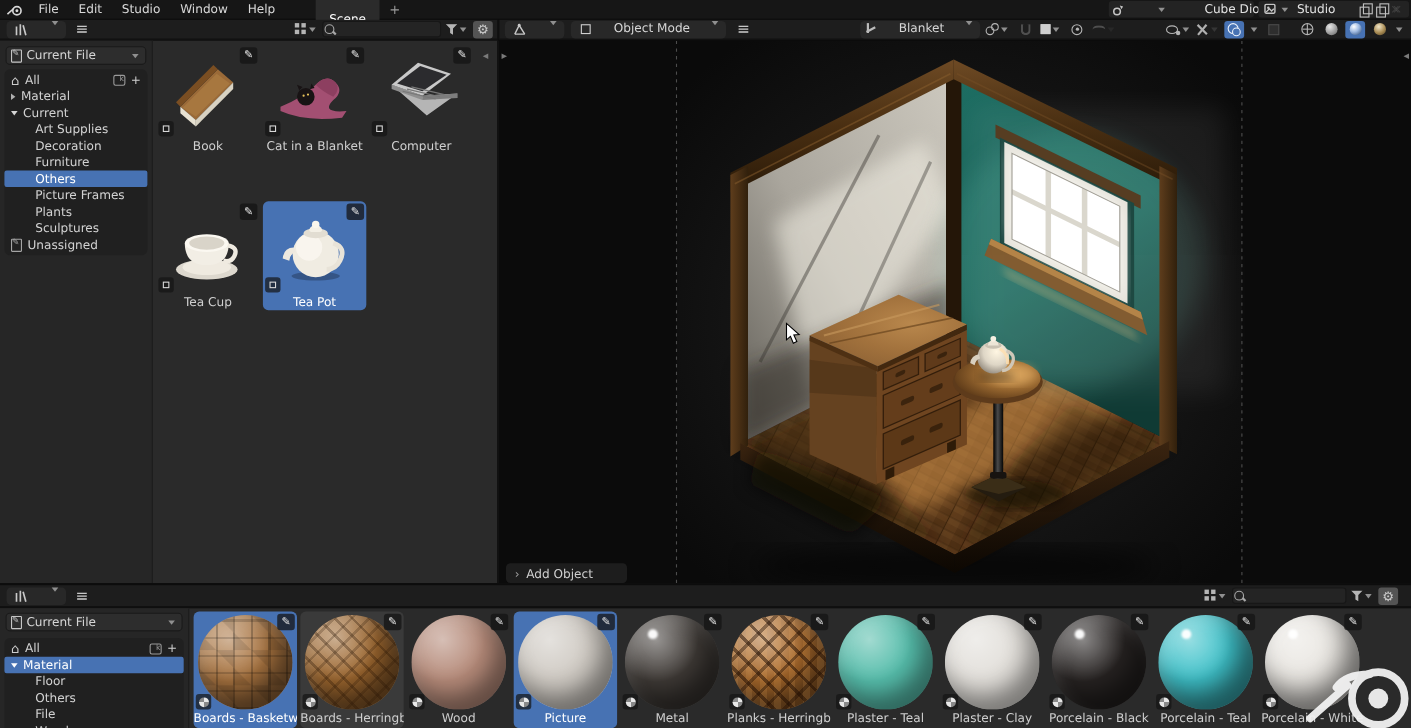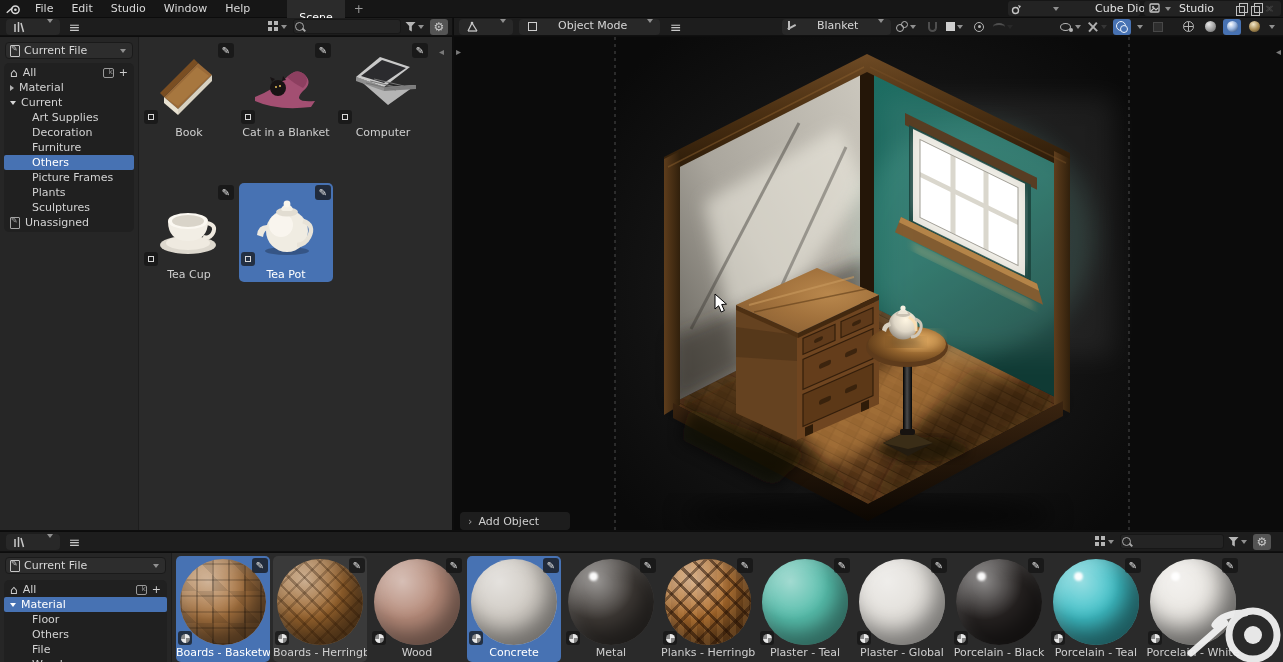--- a/index.html
+++ b/index.html
@@ -780,21 +780,21 @@
     <div class="label">Wood</div>
   </div>
   <div class="mat-tile selected" style="left:467px;">
     <div class="thumb">
         <span class="sphere matte" style="--c: #cfcac3;"></span>
       <span class="badge-edit">✎</span>
       <span class="badge-mat">
           <span class="cir"></span>
         </span>
       </div>
-    <div class="label">Concrete</div>
+    <div class="label">Picture</div>
   </div>
   <div class="mat-tile" style="left:564px;">
     <div class="thumb">
         <span class="sphere gloss" style="--c: #413c38;"></span>
       <span class="badge-edit">✎</span>
       <span class="badge-mat">
           <span class="cir"></span>
         </span>
       </div>
     <div class="label">Metal</div>
@@ -822,21 +822,21 @@
     <div class="label">Plaster - Teal</div>
   </div>
   <div class="mat-tile" style="left:855px;">
     <div class="thumb">
         <span class="sphere matte" style="--c: #e2dfda;"></span>
       <span class="badge-edit">✎</span>
       <span class="badge-mat">
           <span class="cir"></span>
         </span>
       </div>
-    <div class="label">Plaster - Global</div>
+    <div class="label">Plaster - Clay</div>
   </div>
   <div class="mat-tile" style="left:952px;">
     <div class="thumb">
         <span class="sphere gloss" style="--c: #282423;"></span>
       <span class="badge-edit">✎</span>
       <span class="badge-mat">
           <span class="cir"></span>
         </span>
       </div>
     <div class="label">Porcelain - Black</div>

